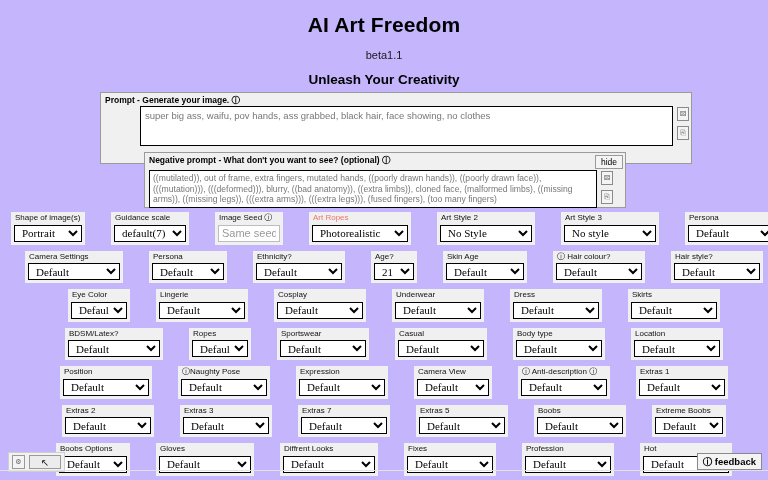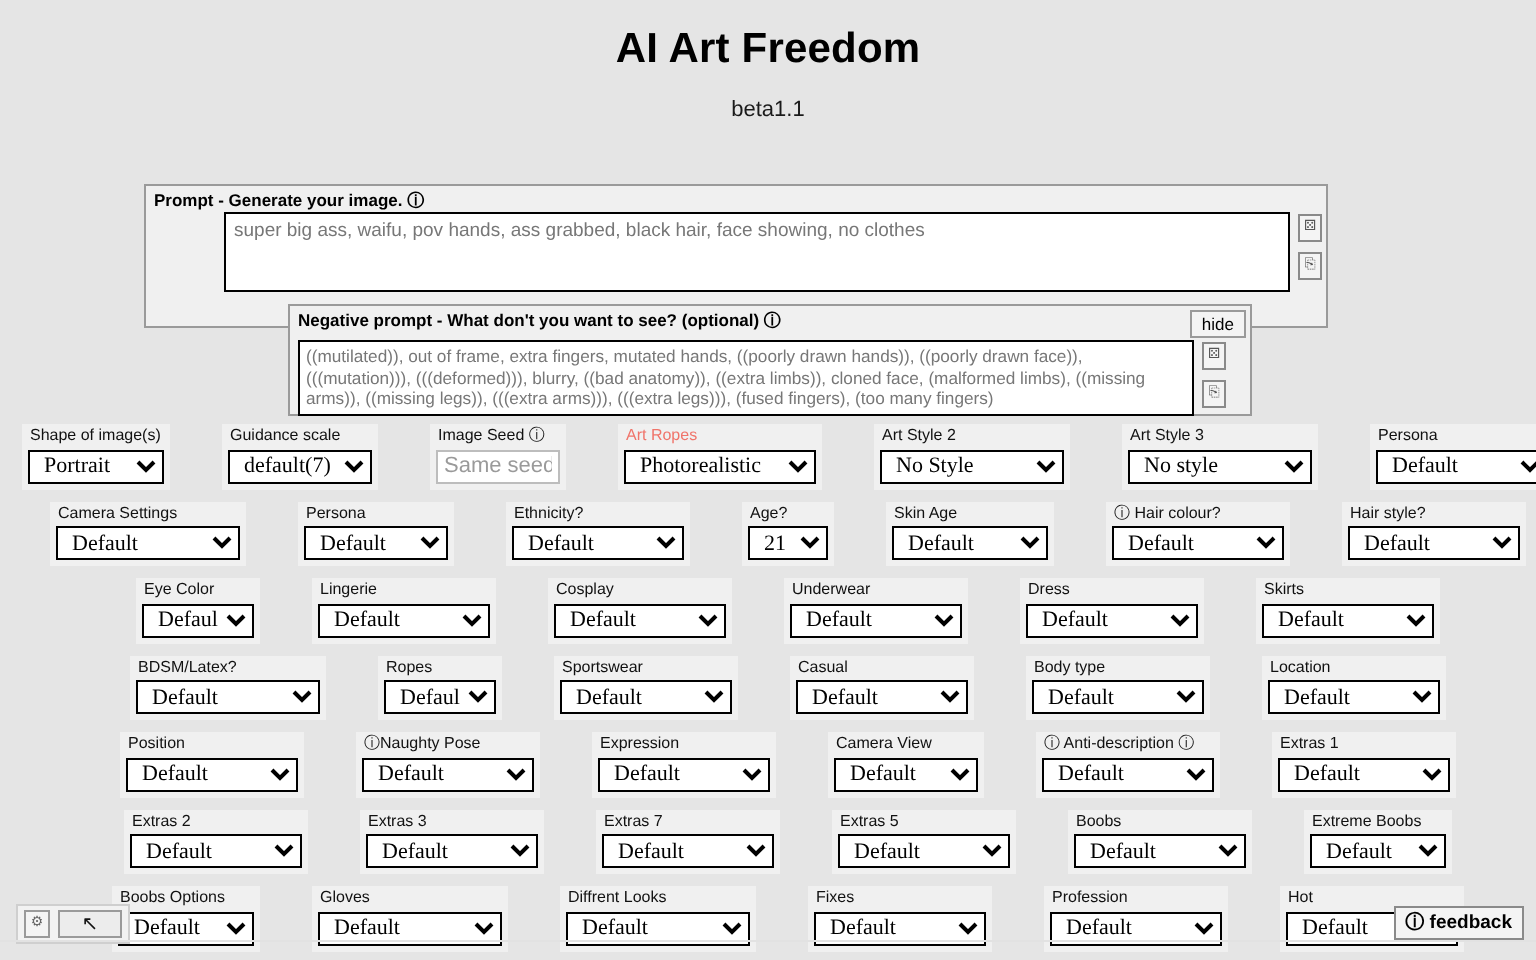--- a/index.html
+++ b/index.html
@@ -6,41 +6,41 @@
   html, body {
     margin: 0; padding: 0;
     width: 768px; height: 480px;
     overflow: hidden;
     background: #ffffff;
     font-family: "Liberation Sans", sans-serif;
   }
   #page {
     position: relative;
     width: 768px; height: 480px;
-    background: #e5e5e5;
+    background: #c4b5fd;
     overflow: hidden;
   }
 
   
   .header { text-align: center; padding-top: 12px; }
   .app-title {
     font-size: 21px; font-weight: bold; color: #000;
     letter-spacing: 0.1px; margin: 0 0 0 0; line-height: 26px;
   }
   .app-version {
     font-size: 11px; color: #1a1a1a; margin-top: 11px; line-height: 13px;
   }
   .app-tagline {
     font-size: 13.5px; font-weight: bold; color: #000;
     margin-top: 10px; line-height: 16px;
   }
 
   
   .prompt-panel {
-    position: absolute; left: 72px; top: 92px;
+    position: absolute; left: 100px; top: 92px;
     width: 592px; height: 72px;
     background: #f0f0f0;
     border: 1px solid #9a9a9a;
   }
   .prompt-label {
     font-size: 8.5px; font-weight: bold; color: #000;
     padding: 2px 0 1px 4px; line-height: 10px;
   }
   .prompt-row { display: flex; align-items: flex-start; padding: 0 2px 0 4px; }
   .prompt-textarea {
@@ -150,20 +150,21 @@
   }
 </style>
 </head>
 <body>
 
 <div id="page">
 
   <div class="header">
     <div class="app-title">AI Art Freedom</div>
     <div class="app-version">beta1.1</div>
+    <div class="app-tagline">Unleash Your Creativity</div>
   </div>
 
   <div class="prompt-panel">
     <div class="prompt-label">Prompt - Generate your image. ⓘ</div>
     <div class="prompt-row">
       <textarea class="prompt-textarea" placeholder="" style="">super big ass, waifu, pov hands, ass grabbed, black hair, face showing, no clothes</textarea>
       <div class="side-btn-col">
         <button class="mini-btn">⚄</button>
         <button class="mini-btn">⎘</button>
       </div>

